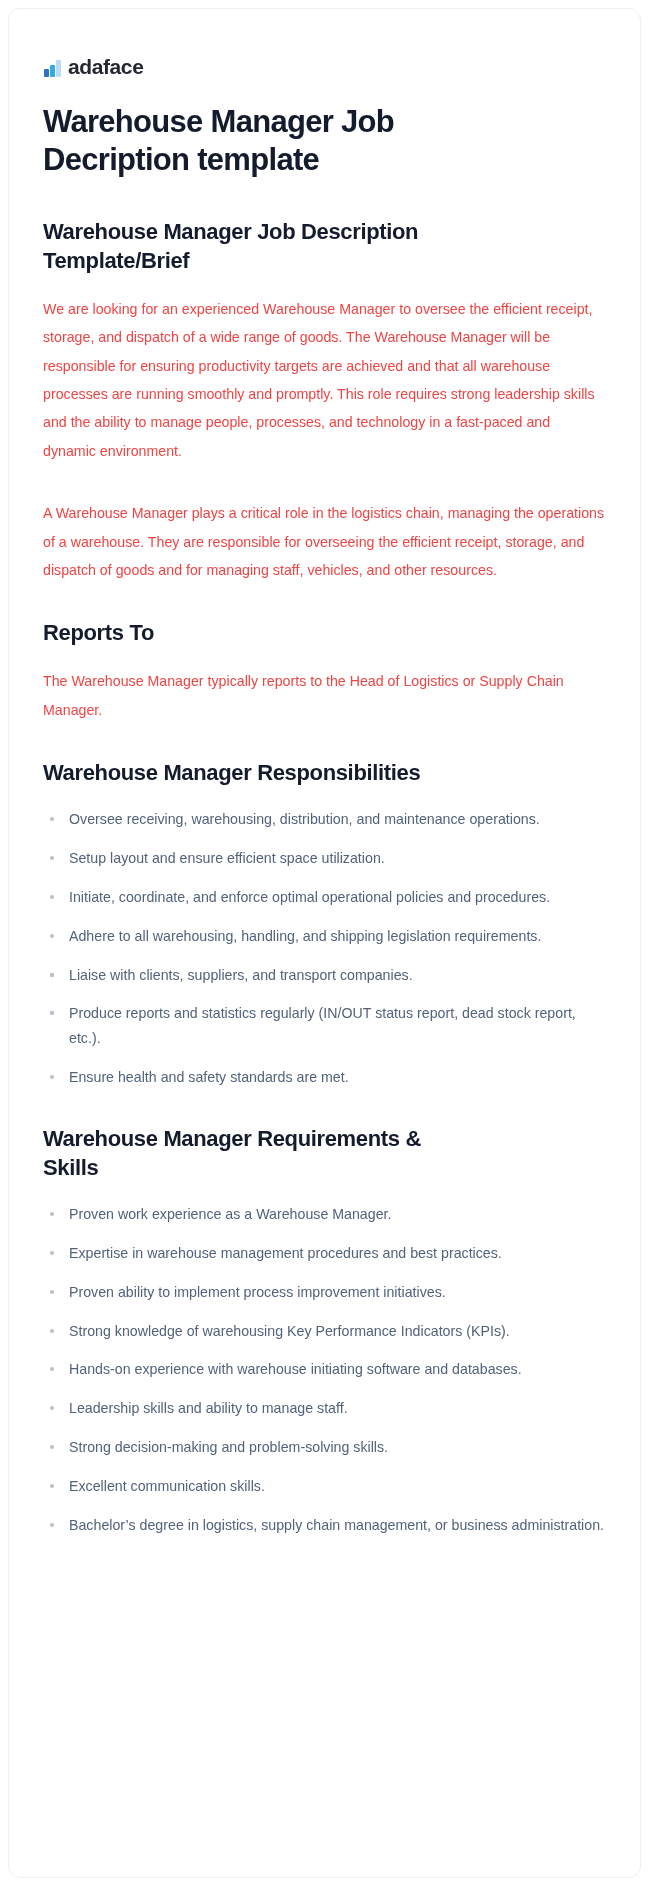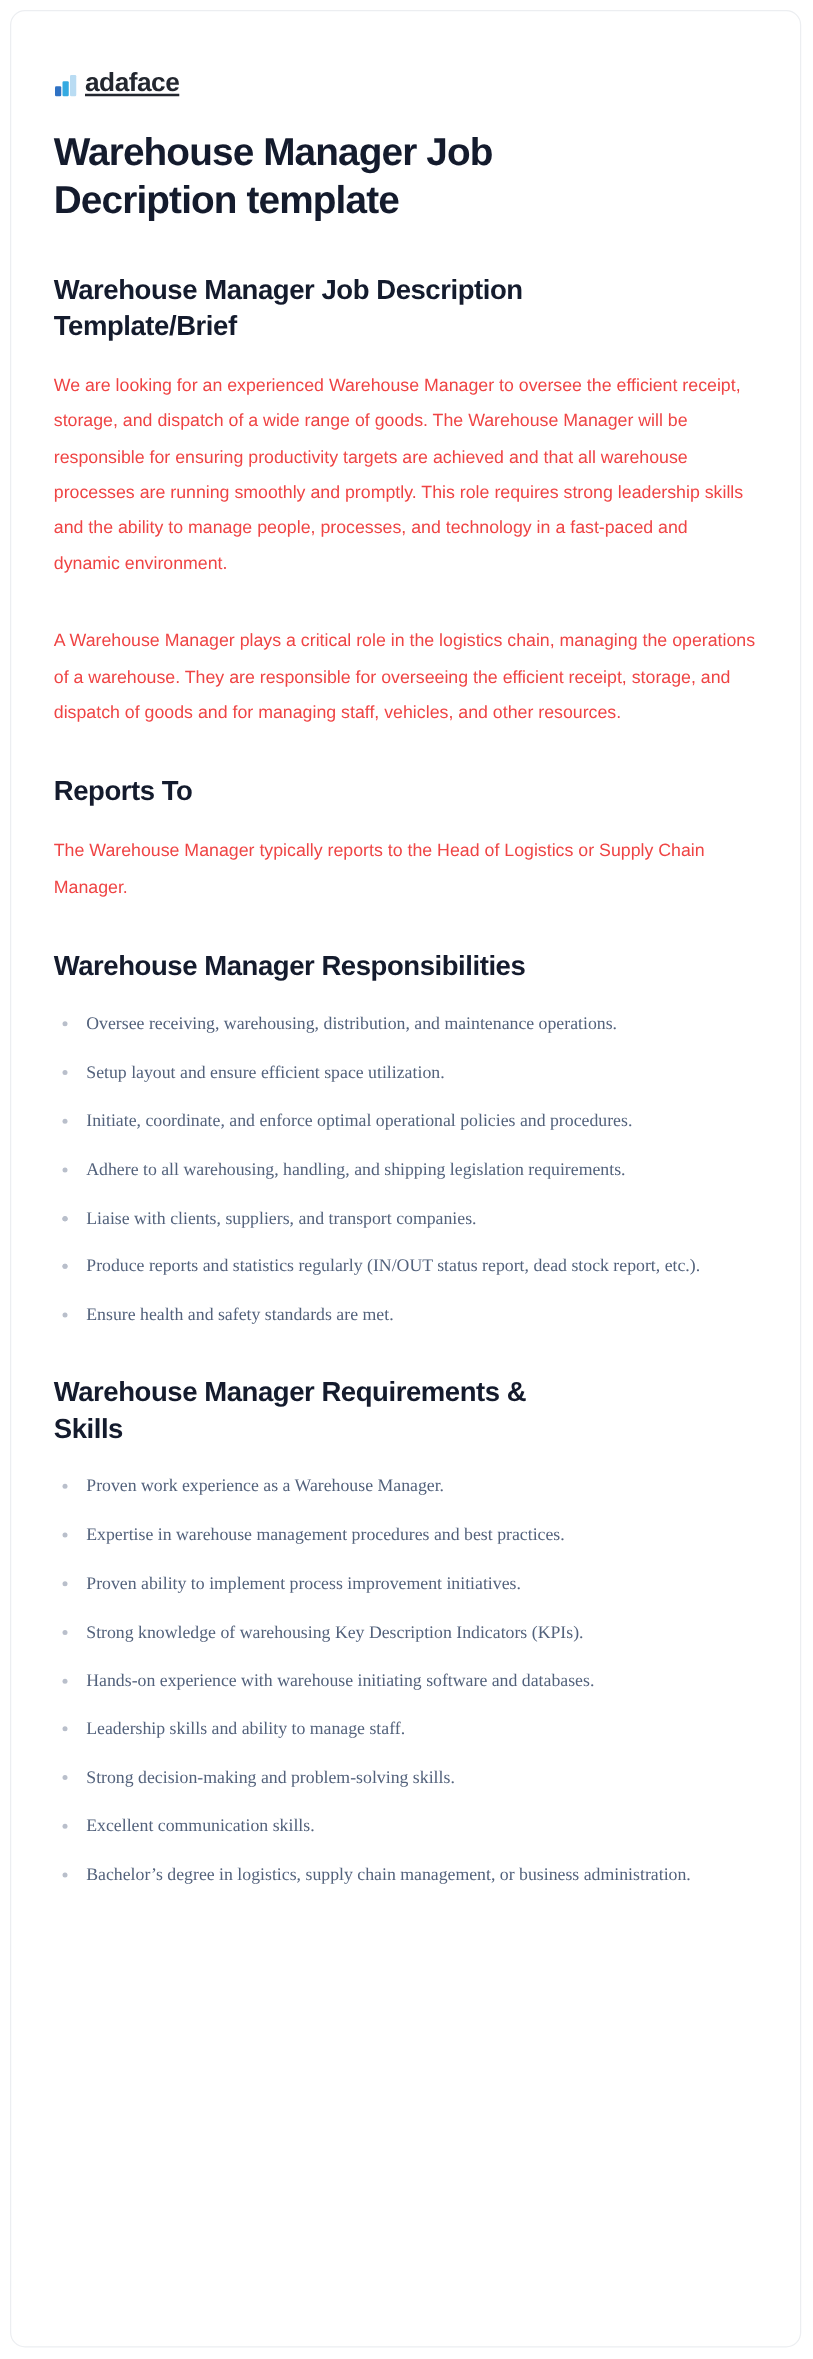--- a/index.html
+++ b/index.html
@@ -55,21 +55,20 @@
   .bar-1 { height: 8px;  background: #2f72c4; }
   .bar-2 { height: 12px; background: #34aae1; }
   .bar-3 { height: 17px; background: #b9dcf3; }
 
   .brand-name {
     font-size: 21px;
     line-height: 21px;
     font-weight: 700;
     letter-spacing: -0.4px;
     color: #23272f;
-    text-decoration: underline;
   }
 
   
   h1.doc-title {
     margin: 0 0 38px 0;
     font-size: 31px;
     line-height: 1.22;
     font-weight: 700;
     letter-spacing: -0.7px;
     color: #141b2d;
@@ -94,21 +93,20 @@
     font-size: 14.2px;
     line-height: 2.0;
     color: #ef4444;
     letter-spacing: 0.01px;
   }
 
   ul.bullets {
     list-style: none;
     margin: 0;
     padding: 0;
-    font-family: Liberation Serif, serif;
   }
   ul.bullets li {
     position: relative;
     padding-left: 26px;
     margin-bottom: 14px;
     font-size: 14.2px;
     line-height: 1.75;
     color: #53627c;
     letter-spacing: 0.01px;
   }
@@ -169,21 +167,21 @@
           <li><span class="dot"></span><span>Ensure health and safety standards are met.</span></li>
         </ul>
     </section>
 
     <section class="section">
       <h2 class="sec-title">Warehouse Manager Requirements &amp; Skills</h2>
       <ul class="bullets">
           <li><span class="dot"></span><span>Proven work experience as a Warehouse Manager.</span></li>
           <li><span class="dot"></span><span>Expertise in warehouse management procedures and best practices.</span></li>
           <li><span class="dot"></span><span>Proven ability to implement process improvement initiatives.</span></li>
-          <li><span class="dot"></span><span>Strong knowledge of warehousing Key Description Indicators (KPIs).</span></li>
+          <li><span class="dot"></span><span>Strong knowledge of warehousing Key Performance Indicators (KPIs).</span></li>
           <li><span class="dot"></span><span>Hands-on experience with warehouse initiating software and databases.</span></li>
           <li><span class="dot"></span><span>Leadership skills and ability to manage staff.</span></li>
           <li><span class="dot"></span><span>Strong decision-making and problem-solving skills.</span></li>
           <li><span class="dot"></span><span>Excellent communication skills.</span></li>
           <li><span class="dot"></span><span>Bachelor’s degree in logistics, supply chain management, or business administration.</span></li>
         </ul>
     </section>
 
   </div>
 </div>

